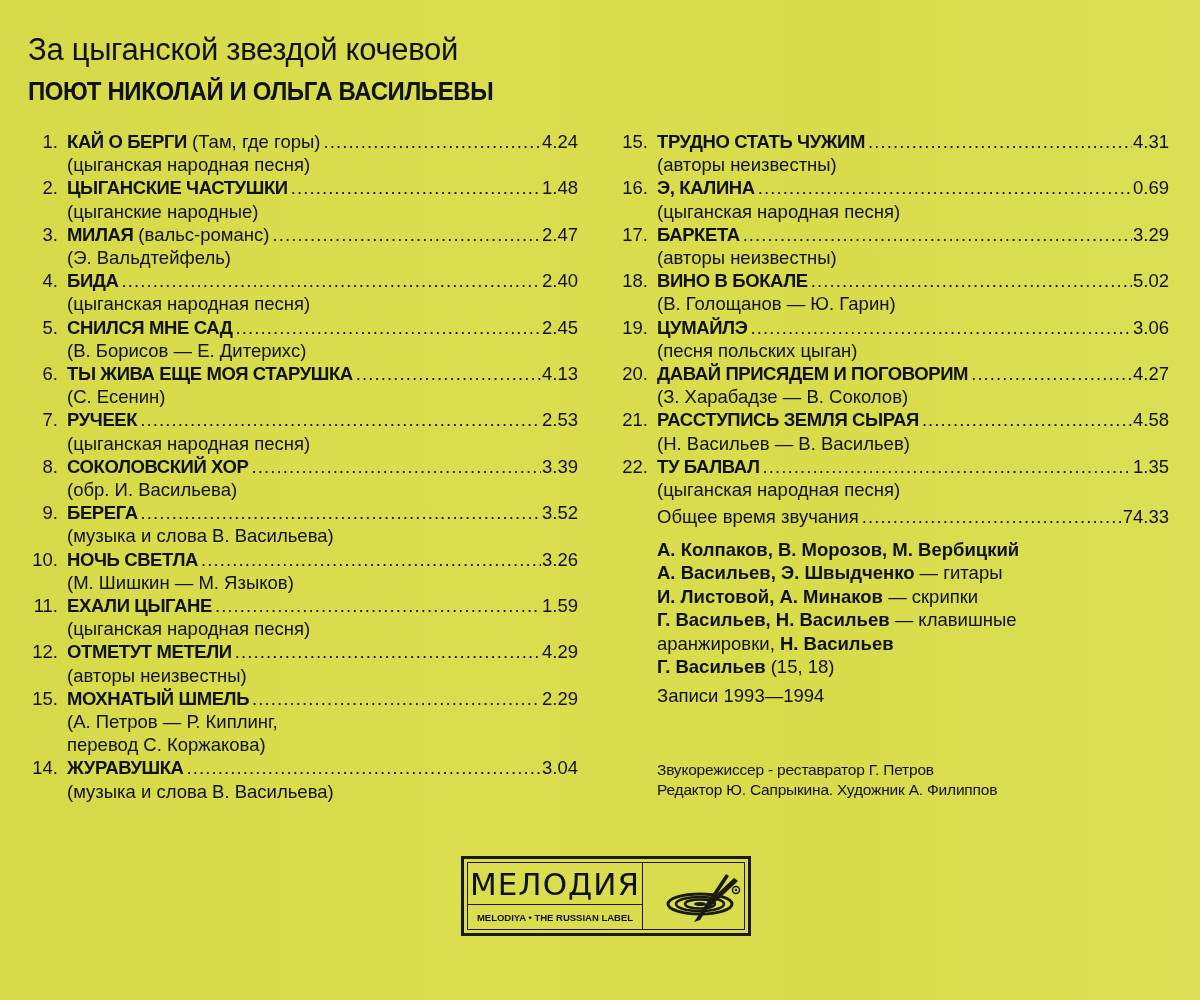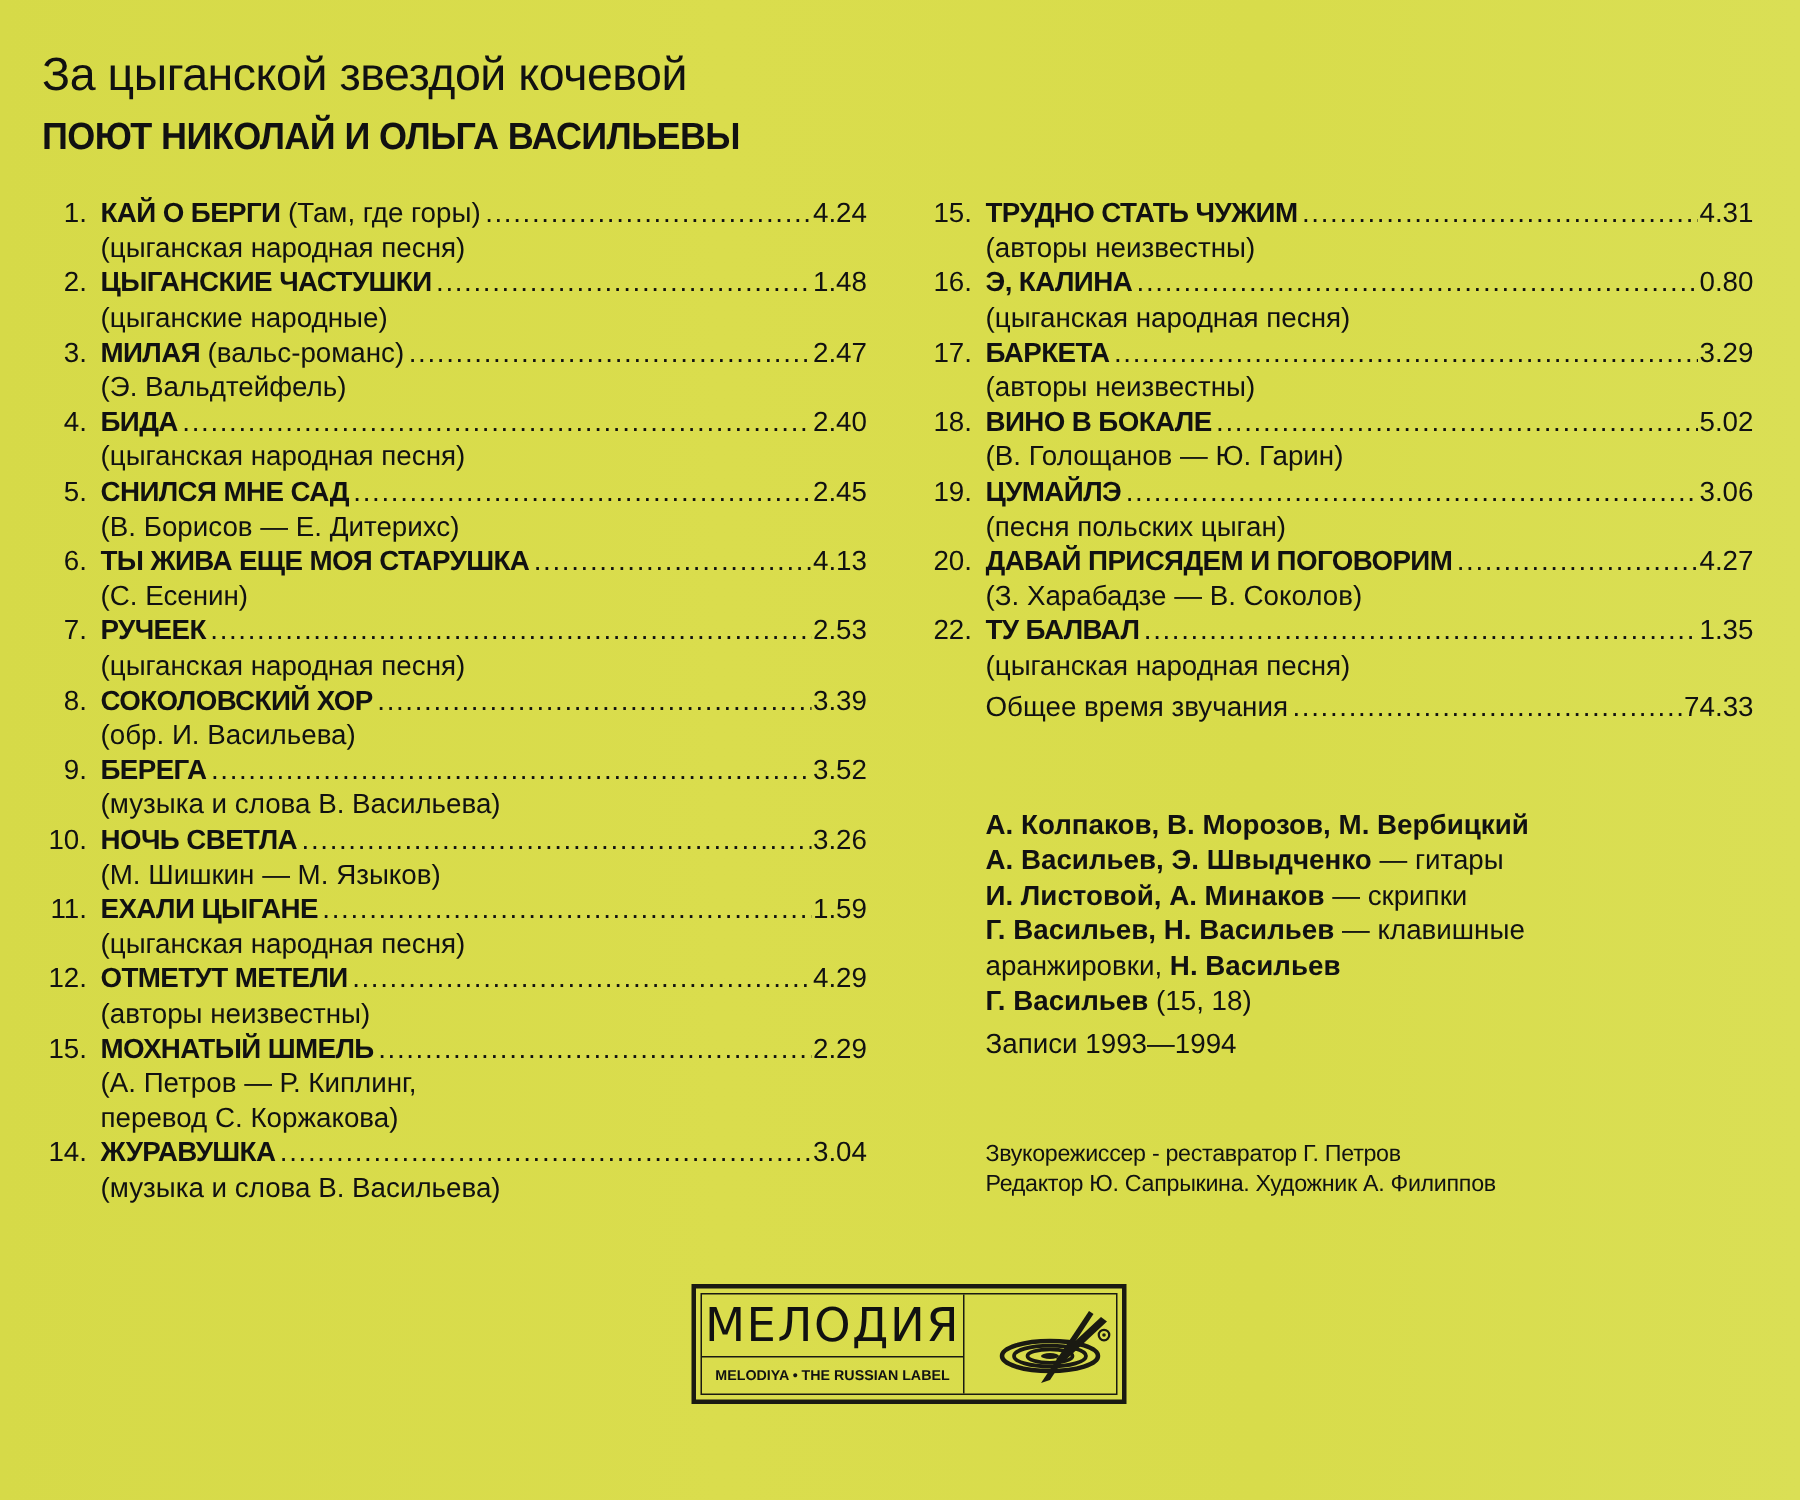--- a/index.html
+++ b/index.html
@@ -230,21 +230,21 @@
         </span>
       </div>
       <div class="sub">(авторы неизвестны)</div>
     </div>
     <div class="track">
       <div class="line">
         <span class="num">16.</span>
         <span class="body">
           <span class="name">Э, КАЛИНА</span>
           <span class="dots"></span>
-          <span class="dur">0.80</span>
+          <span class="dur">0.69</span>
         </span>
       </div>
       <div class="sub">(цыганская народная песня)</div>
     </div>
     <div class="track">
       <div class="line">
         <span class="num">17.</span>
         <span class="body">
           <span class="name">БАРКЕТА</span>
           <span class="dots"></span>
@@ -278,20 +278,31 @@
     <div class="track">
       <div class="line">
         <span class="num">20.</span>
         <span class="body">
           <span class="name">ДАВАЙ ПРИСЯДЕМ И ПОГОВОРИМ</span>
           <span class="dots"></span>
           <span class="dur">4.27</span>
         </span>
       </div>
       <div class="sub">(З. Харабадзе — В. Соколов)</div>
+    </div>
+    <div class="track">
+      <div class="line">
+        <span class="num">21.</span>
+        <span class="body">
+          <span class="name">РАССТУПИСЬ ЗЕМЛЯ СЫРАЯ</span>
+          <span class="dots"></span>
+          <span class="dur">4.58</span>
+        </span>
+      </div>
+      <div class="sub">(Н. Васильев — В. Васильев)</div>
     </div>
     <div class="track">
       <div class="line">
         <span class="num">22.</span>
         <span class="body">
           <span class="name">ТУ БАЛВАЛ</span>
           <span class="dots"></span>
           <span class="dur">1.35</span>
         </span>
       </div>

